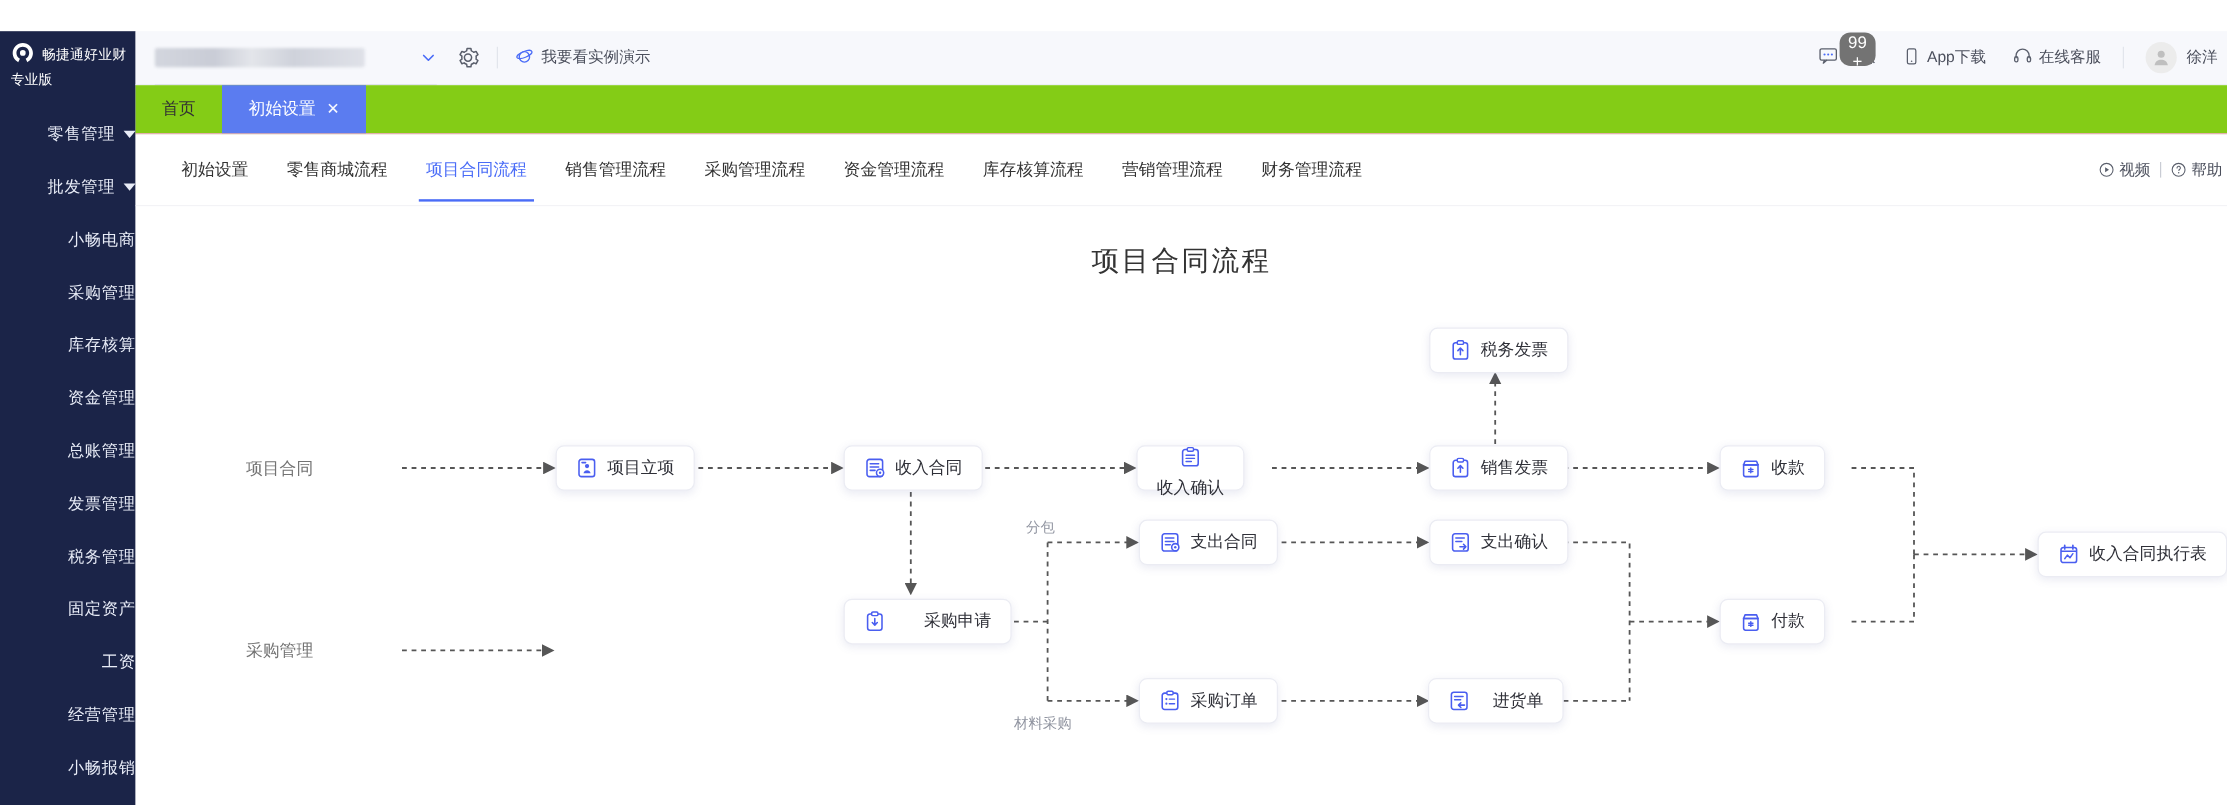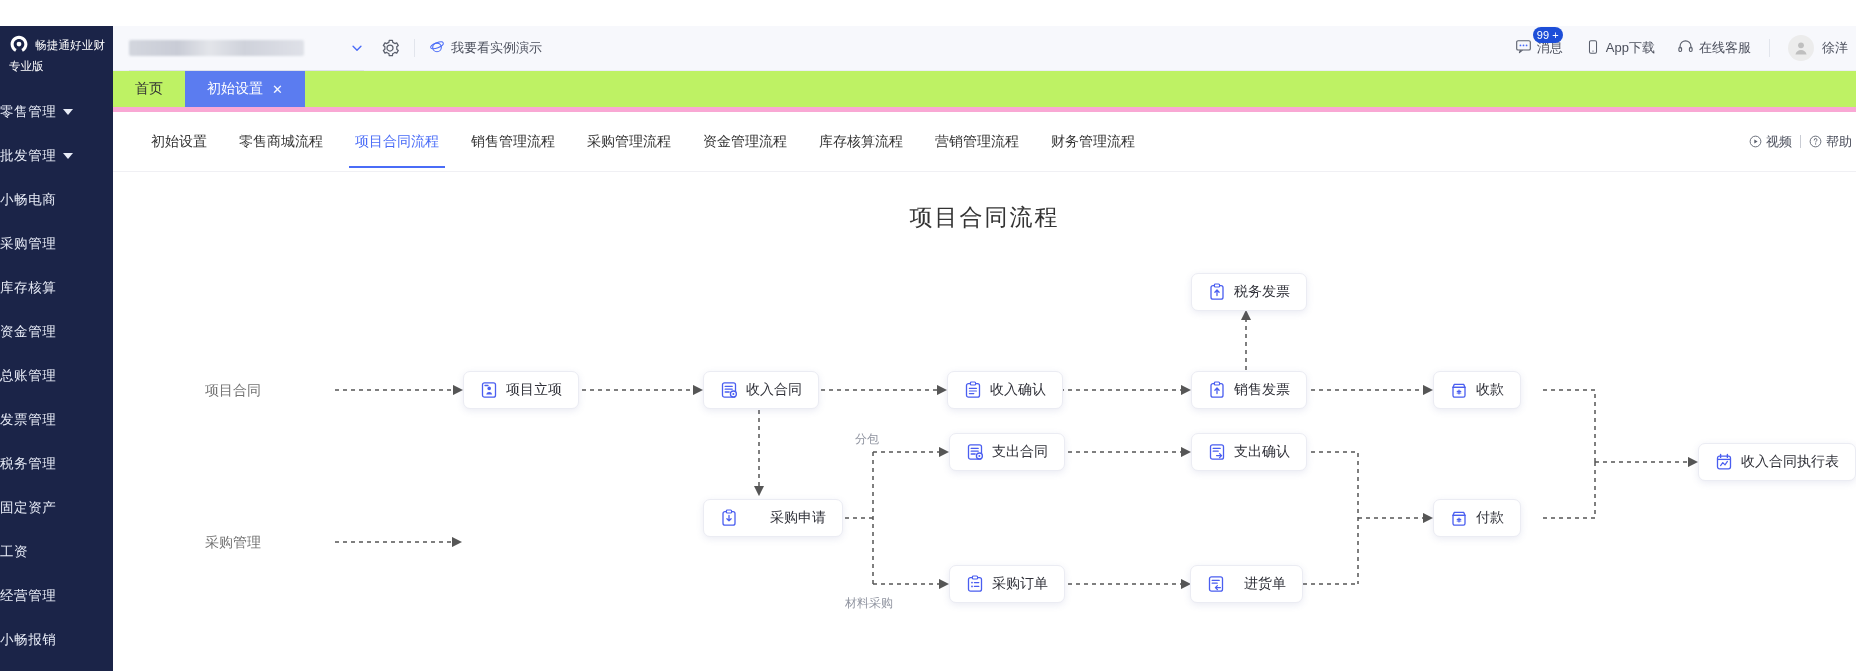--- a/index.html
+++ b/index.html
@@ -25,21 +25,21 @@
   .brand { position:relative; height:58px; padding:8px 0 0 8px; }
   .brand-row { display:flex; align-items:center; gap:5px; }
   .brand-logo { width:22px; height:22px; flex:0 0 auto; }
   .brand-name {
     color:#ffffff; font-size:11.5px; letter-spacing:.2px; white-space:nowrap;
     font-family:"Liberation Sans","DejaVu Sans",sans-serif;
   }
   .brand-sub { color:#fff; font-size:11.5px; margin-top:3px; padding-left:1px; }
   .nav { margin-top:6px; }
   .nav-item {
-    height:44px; display:flex; align-items:center; justify-content:flex-start;
+    height:44px; display:flex; align-items:center; justify-content:flex-end;
     color:#e8ecf7; font-size:13.5px; letter-spacing:.6px; cursor:pointer; position:relative;
   }
   .nav-item .caret {
     margin-left:7px; width:0;height:0;
     border-left:5px solid transparent;border-right:5px solid transparent;
     border-top:6px solid #e8ecf7;
   }
 
   
   .header {
@@ -55,34 +55,34 @@
   }
   .org-underline { position:absolute; left:0; top:30px; width:235px; height:1px; background:#dfe2ea; }
   .chev-down { width:14px; height:14px; margin-left:auto; }
   .gear-btn { margin-left:16px; width:20px; height:20px; cursor:pointer; }
   .hdr-div { width:1px; height:18px; background:#e2e5ec; margin:0 14px; }
   .demo-link { display:flex; align-items:center; gap:6px; color:#4b4f5c; font-size:13px; cursor:pointer; }
   .hdr-right { margin-left:auto; display:flex; align-items:center; padding-right:8px; }
   .hdr-item { display:flex; align-items:center; gap:5px; color:#4b4f5c; font-size:13px; margin-left:22px; cursor:pointer; position:relative; }
   .badge {
     position:absolute; left:18px; top:-11px;
-    background:#1d4ed8; color:#fff; font-size:11px; line-height:16px;
-    height:16px; min-width:29px; padding:0 4px; border-radius:9px; text-align:center;
+    background:#737373; color:#fff; font-size:14px; line-height:16px;
+    height:28px; min-width:29px; padding:0 4px; border-radius:9px; text-align:center;
     font-family:"Liberation Sans",sans-serif;
   }
   .avatar {
     width:26px; height:26px; border-radius:50%; background:#ececec;
     display:flex; align-items:center; justify-content:center; margin-left:18px;
   }
   .uname { color:#4b4f5c; font-size:13px; margin-left:8px; white-space:nowrap; }
 
   
   .pagetabs {
     position:absolute; left:113px; top:71px; width:1743px; height:41px;
-    background:#bef264; border-bottom:5px solid #f9a8d4; display:flex; align-items:stretch;
+    background:#84cc16; border-bottom:1px solid #f9a8d4; display:flex; align-items:stretch;
   }
   .ptab {
     display:flex; align-items:center; justify-content:center;
     padding:0 22px; font-size:14px; color:#333; cursor:pointer;
   }
   .ptab.active { background:#5b7cf0; color:#fff; }
   .ptab .x { margin-left:9px; font-size:13px; opacity:.95; }
 
   
   .ctabs {
@@ -376,21 +376,21 @@
         </div>
         <div class="node" style="left: 590px; top: 199px;">
           <span class="ico"><svg viewBox="0 0 18 18" width="18" height="18">
               <rect x="2.5" y="1.8" width="13" height="14.4" rx="2" fill="none" stroke="#4a5ef0" stroke-width="1.3"></rect>
               <path d="M5.2 5.4h7M5.2 8.2h7M5.2 11h4" stroke="#4a5ef0" stroke-width="1.3" stroke-linecap="round"></path>
               <circle cx="13.4" cy="13" r="3" fill="#fff" stroke="#4a5ef0" stroke-width="1.3"></circle>
               <circle cx="13.4" cy="13" r="1" fill="#4a5ef0"></circle>
             </svg></span>
           <span>收入合同</span>
         </div>
-        <div class="node" style="left: 834px; top: 199px;">
+        <div class="node" style="left: 834px; top: 199px; flex-direction: column;">
           <span class="ico"><svg viewBox="0 0 18 18" width="18" height="18">
               <rect x="2.5" y="2.6" width="13" height="13.6" rx="2" fill="none" stroke="#4a5ef0" stroke-width="1.3"></rect>
               <rect x="6.4" y="1" width="5.2" height="3" rx="1" fill="#fff" stroke="#4a5ef0" stroke-width="1.2"></rect>
               <path d="M5.4 7.4h7M5.4 10h7M5.4 12.6h4.4" stroke="#4a5ef0" stroke-width="1.2" stroke-linecap="round"></path>
             </svg></span>
           <span>收入确认</span>
         </div>
         <div class="node" style="left: 1078px; top: 199px;">
           <span class="ico"><svg viewBox="0 0 18 18" width="18" height="18">
               <rect x="3" y="2.6" width="12" height="13.6" rx="2" fill="none" stroke="#4a5ef0" stroke-width="1.3"></rect>

